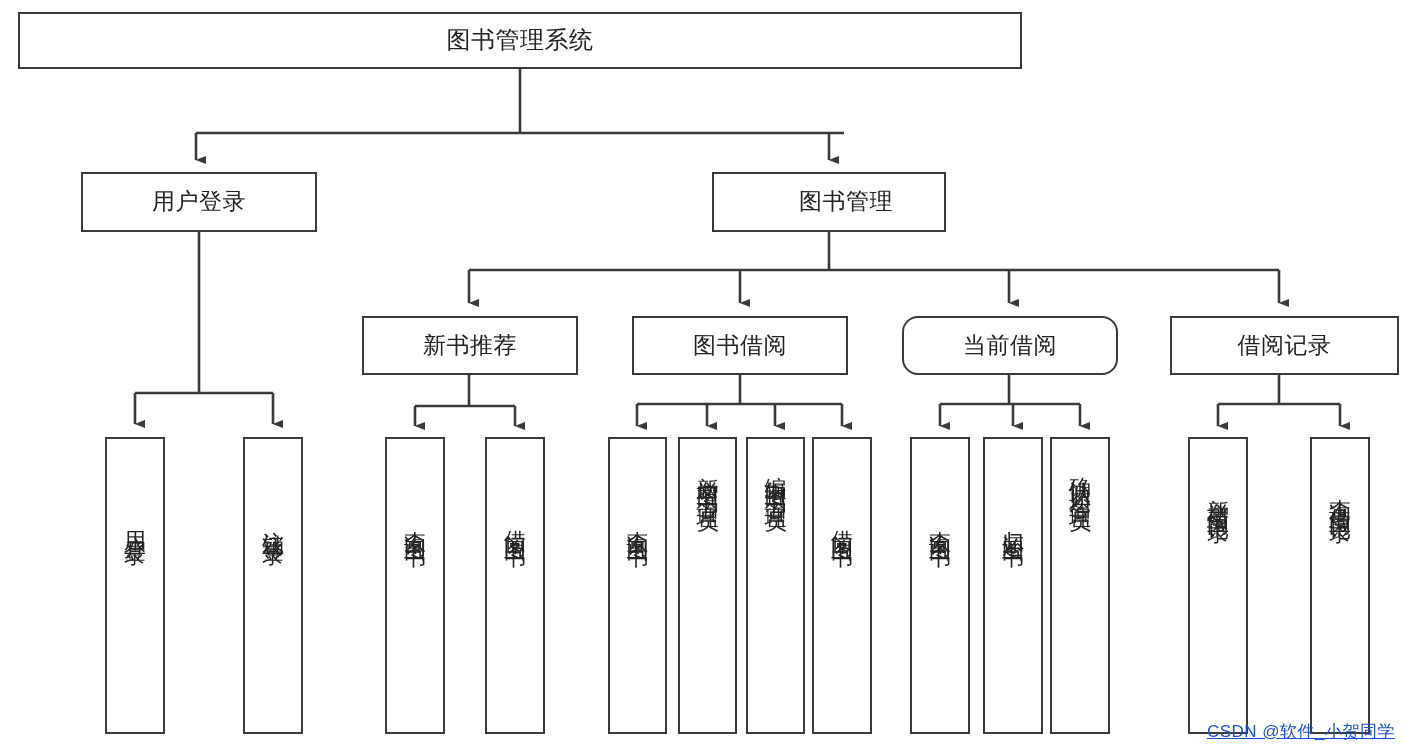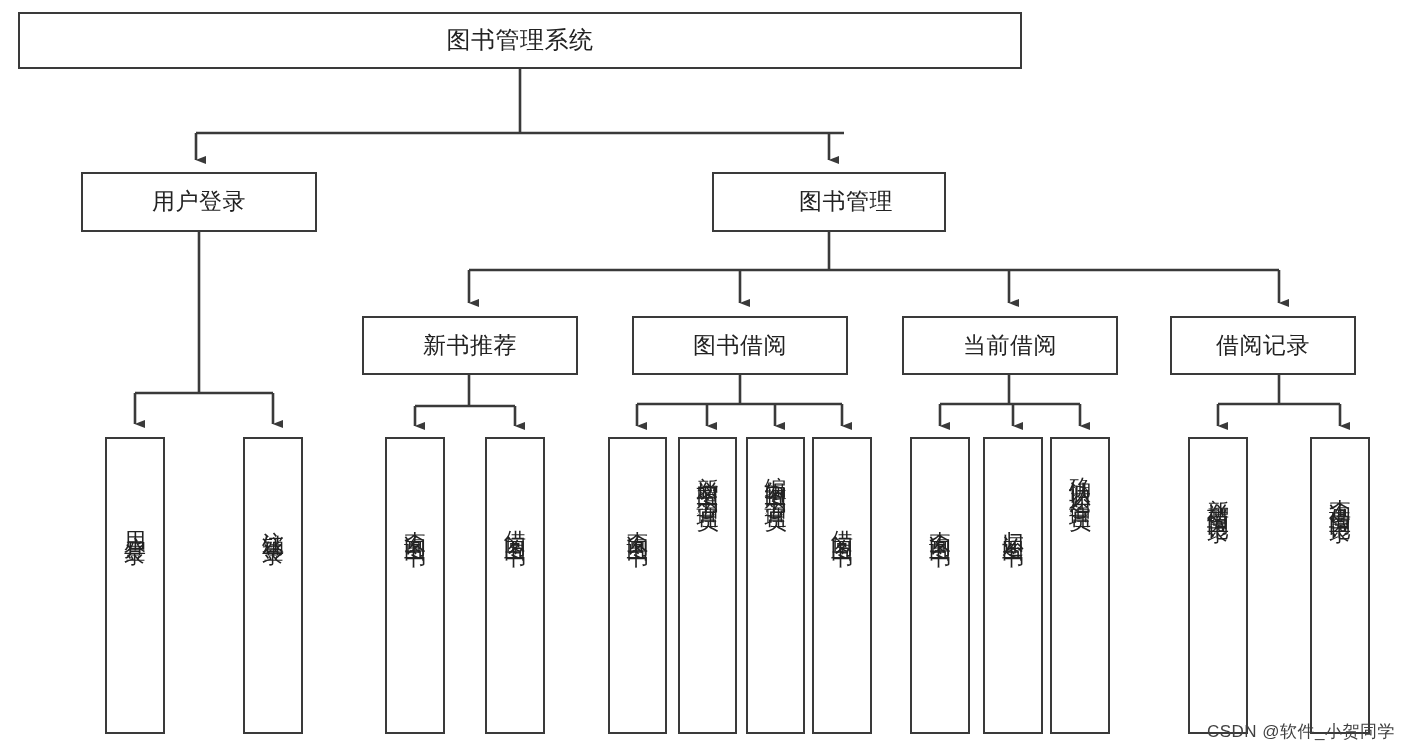--- a/index.html
+++ b/index.html
@@ -74,25 +74,26 @@
     padding-top: 42px;
   }
   .node.vert.tall-pad {
     padding-top: 20px;
   }
   .watermark {
     position: absolute;
     right: 10px;
     bottom: 4px;
     font-size: 17px;
-    color: #404040;
+    color: #1d4ed8;
     letter-spacing: 0.5px;
     white-space: nowrap;
     z-index: 5;
     font-family: "Liberation Sans", "DejaVu Sans", sans-serif;
+    text-decoration: underline;
   }
 </style>
 </head>
 <body>
 
 <div id="canvas">
 
   <svg id="edges" viewBox="0 0 1405 747" width="1405" height="747" aria-hidden="true">
     <defs>
       <marker id="arrowhead" markerWidth="9" markerHeight="11" refX="4.5" refY="10.2" orient="auto" markerUnits="userSpaceOnUse">
@@ -153,24 +154,24 @@
   <div class="node horiz" style="left:712px; top:172px; width:234px; height:60px;padding-left:34px;">
     <span class="node-label">图书管理</span>
   </div>
 
   <div class="node horiz" style="left:362px; top:316px; width:216px; height:59px;">
     <span class="node-label">新书推荐</span>
   </div>
   <div class="node horiz" style="left:632px; top:316px; width:216px; height:59px;justify-content:center;">
     <span class="node-label">图书借阅</span>
   </div>
-  <div class="node horiz" style="left:902px; top:316px; width:216px; height:59px;">
+  <div class="node horiz" style="left:902px; top:316px; width:216px; height:59px;border-radius:16px;">
     <span class="node-label">当前借阅</span>
   </div>
-  <div class="node horiz" style="left:1170px; top:316px; width:186px; height:59px;">
+  <div class="node horiz" style="left:1170px; top:316px; width:229px; height:59px;">
     <span class="node-label">借阅记录</span>
   </div>
 
   <div class="node vert short-pad" style="left:105px; top:437px; width:60px; height:297px;">
     <span class="node-label">用户登录</span>
   </div>
   <div class="node vert short-pad" style="left:243px; top:437px; width:60px; height:297px;">
     <span class="node-label">注销登录</span>
   </div>
 

